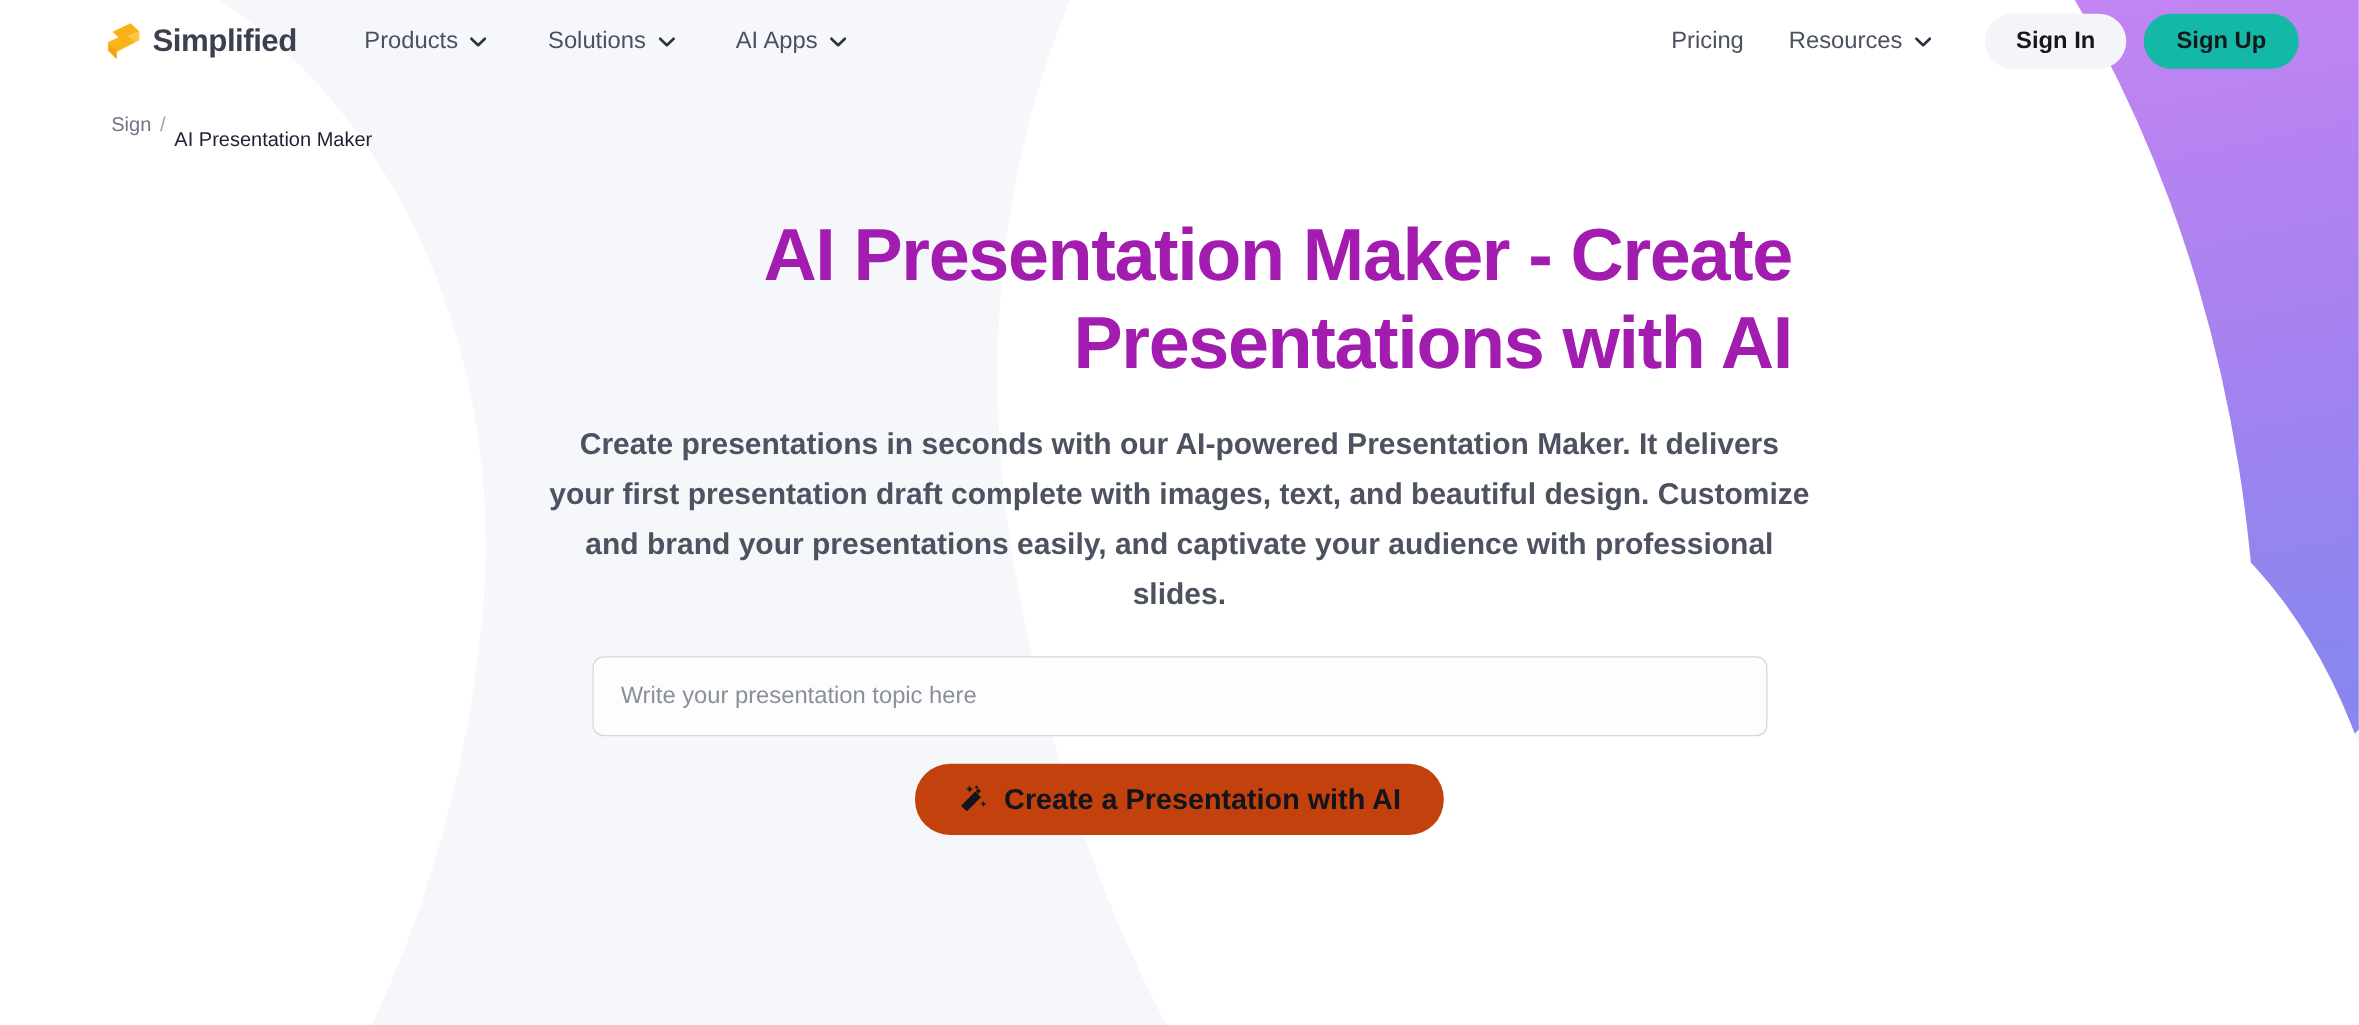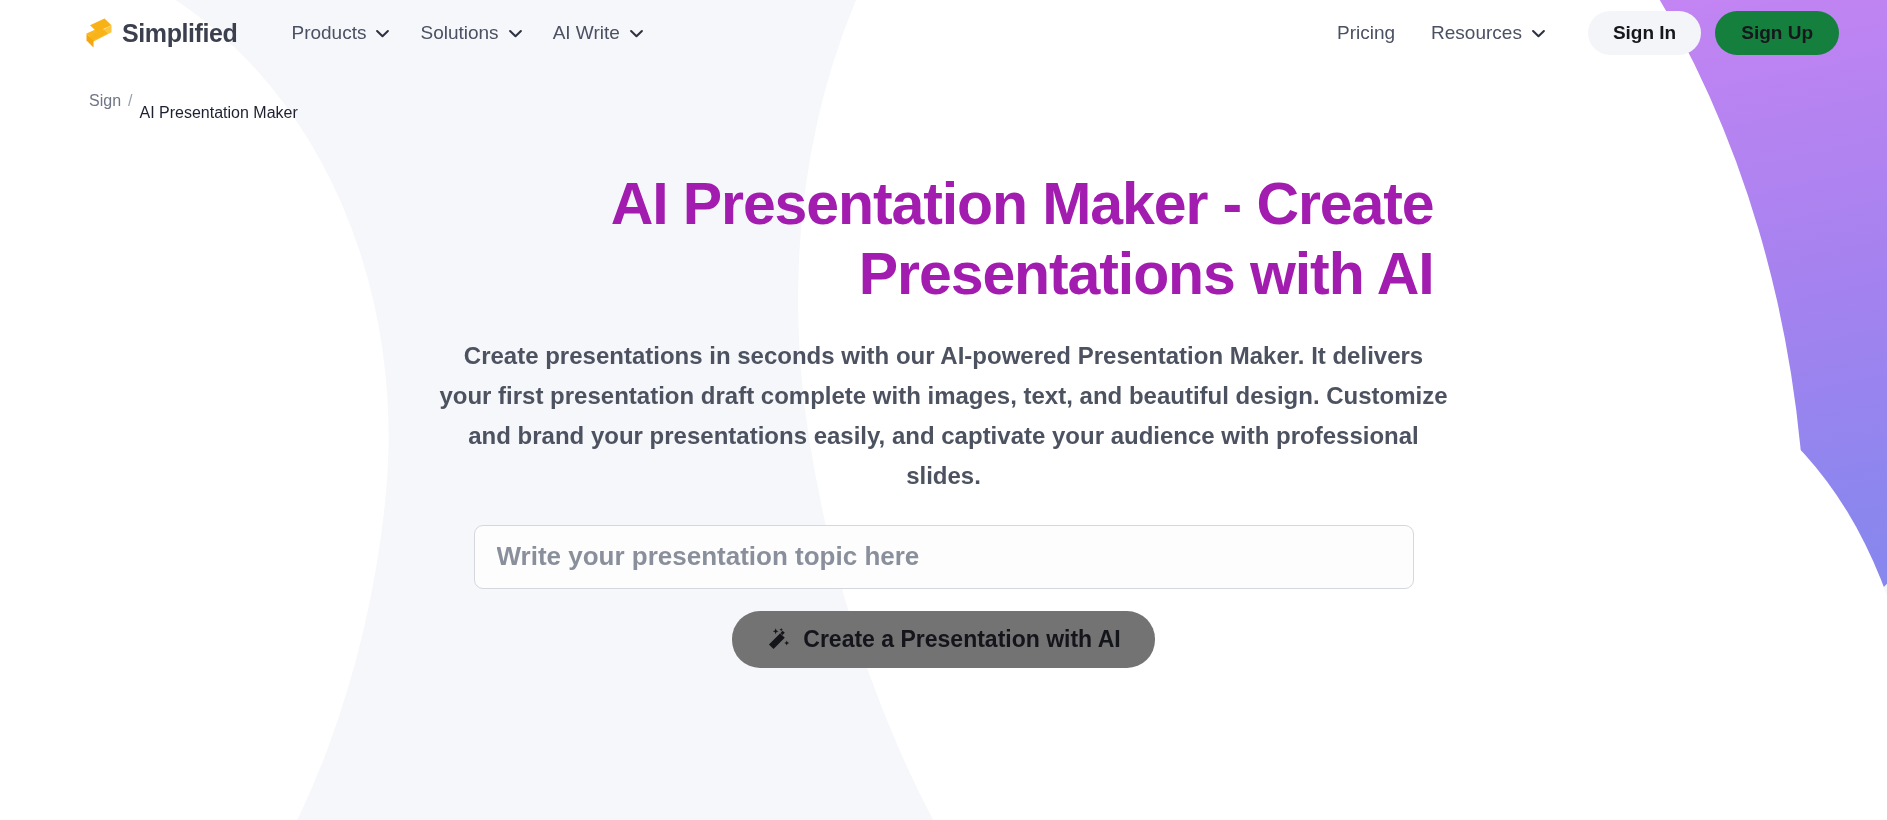--- a/index.html
+++ b/index.html
@@ -83,21 +83,21 @@
   .logo{
     display:flex; align-items:center; gap:10px;
     margin-right:40px;
     text-decoration:none;
   }
   .logo-mark{ width:26px; height:30px; display:block; flex:none; }
   .logo-text{
     font-size:25px; font-weight:700; letter-spacing:-0.4px;
     color:#3b3f4e;
   }
-  .nav{ display:flex; align-items:center; gap:2px; }
+  .nav{ display:flex; align-items:center; gap:20px; }
   .nav-item{
     display:flex; align-items:center; gap:9px;
     padding:8px 14px;
     font-size:19px; color:#4b5062;
     cursor:pointer; white-space:nowrap;
   }
   .chev{ width:15px; height:9px; display:block; flex:none; color:#2d3142; }
   .nav-right{ margin-left:auto; display:flex; align-items:center; gap:6px; }
   .nav-plain{
     padding:8px 16px; font-size:19px; color:#4b5062; cursor:pointer; white-space:nowrap;
@@ -107,21 +107,21 @@
     background:#f4f5f8;
     border:none;
     border-radius:22px;
     padding:11px 25px;
     font-family:Liberation Sans, sans-serif;
     font-size:19px; font-weight:700; color:#16161d;
     cursor:pointer; white-space:nowrap;
   }
   .btn-signup{
     margin-left:8px;
-    background:#15803d;
+    background:#14b8a6;
     border:none;
     border-radius:22px;
     padding:11px 26px;
     font-family:inherit;
     font-size:19px; font-weight:700; color:#16161d;
     cursor:pointer; white-space:nowrap;
   }
 
   
   .breadcrumb{
@@ -158,31 +158,30 @@
     font-weight:700;
   }
   .topic-row{ margin-top:29px; display:flex; justify-content:center; }
   .topic-input{
     width:940px; height:64px;
     border:1px solid #d5d7de;
     border-radius:9px;
     background:#fdfdfe;
     padding:0 22px;
     font-family:inherit;
-    font-size:26px;
+    font-size:19px;
     color:#2b2f3c;
     outline:none;
-    font-weight:bold;
   }
   .topic-input::placeholder{ color:#8a8f9c; }
 
   .cta-row{ margin-top:22px; display:flex; justify-content:center; }
   .btn-cta{
     display:inline-flex; align-items:center; gap:12px;
-    background:#737373;
+    background:#c2410c;
     border:none;
     border-radius:28px;
     padding:15px 34px;
     font-family:inherit;
     font-size:23px; font-weight:700;
     color:#14141b;
     cursor:pointer; white-space:nowrap;
   }
   .wand{ width:25px; height:25px; display:block; flex:none; }
 </style>
@@ -220,21 +219,21 @@
           <path d="M2 2.2 L8 8 L14 2.2" fill="none" stroke="currentColor" stroke-width="2.3" stroke-linecap="round" stroke-linejoin="round"></path>
         </svg>
       </div>
       <div class="nav-item">
         <span>Solutions</span>
         <svg class="chev" viewBox="0 0 16 10">
           <path d="M2 2.2 L8 8 L14 2.2" fill="none" stroke="currentColor" stroke-width="2.3" stroke-linecap="round" stroke-linejoin="round"></path>
         </svg>
       </div>
       <div class="nav-item">
-        <span>AI Write</span>
+        <span>AI Apps</span>
         <svg class="chev" viewBox="0 0 16 10">
           <path d="M2 2.2 L8 8 L14 2.2" fill="none" stroke="currentColor" stroke-width="2.3" stroke-linecap="round" stroke-linejoin="round"></path>
         </svg>
       </div>
     </nav>
 
     <div class="nav-right">
       <div class="nav-plain">Pricing</div>
       <div class="nav-item">
         <span>Resources</span>

